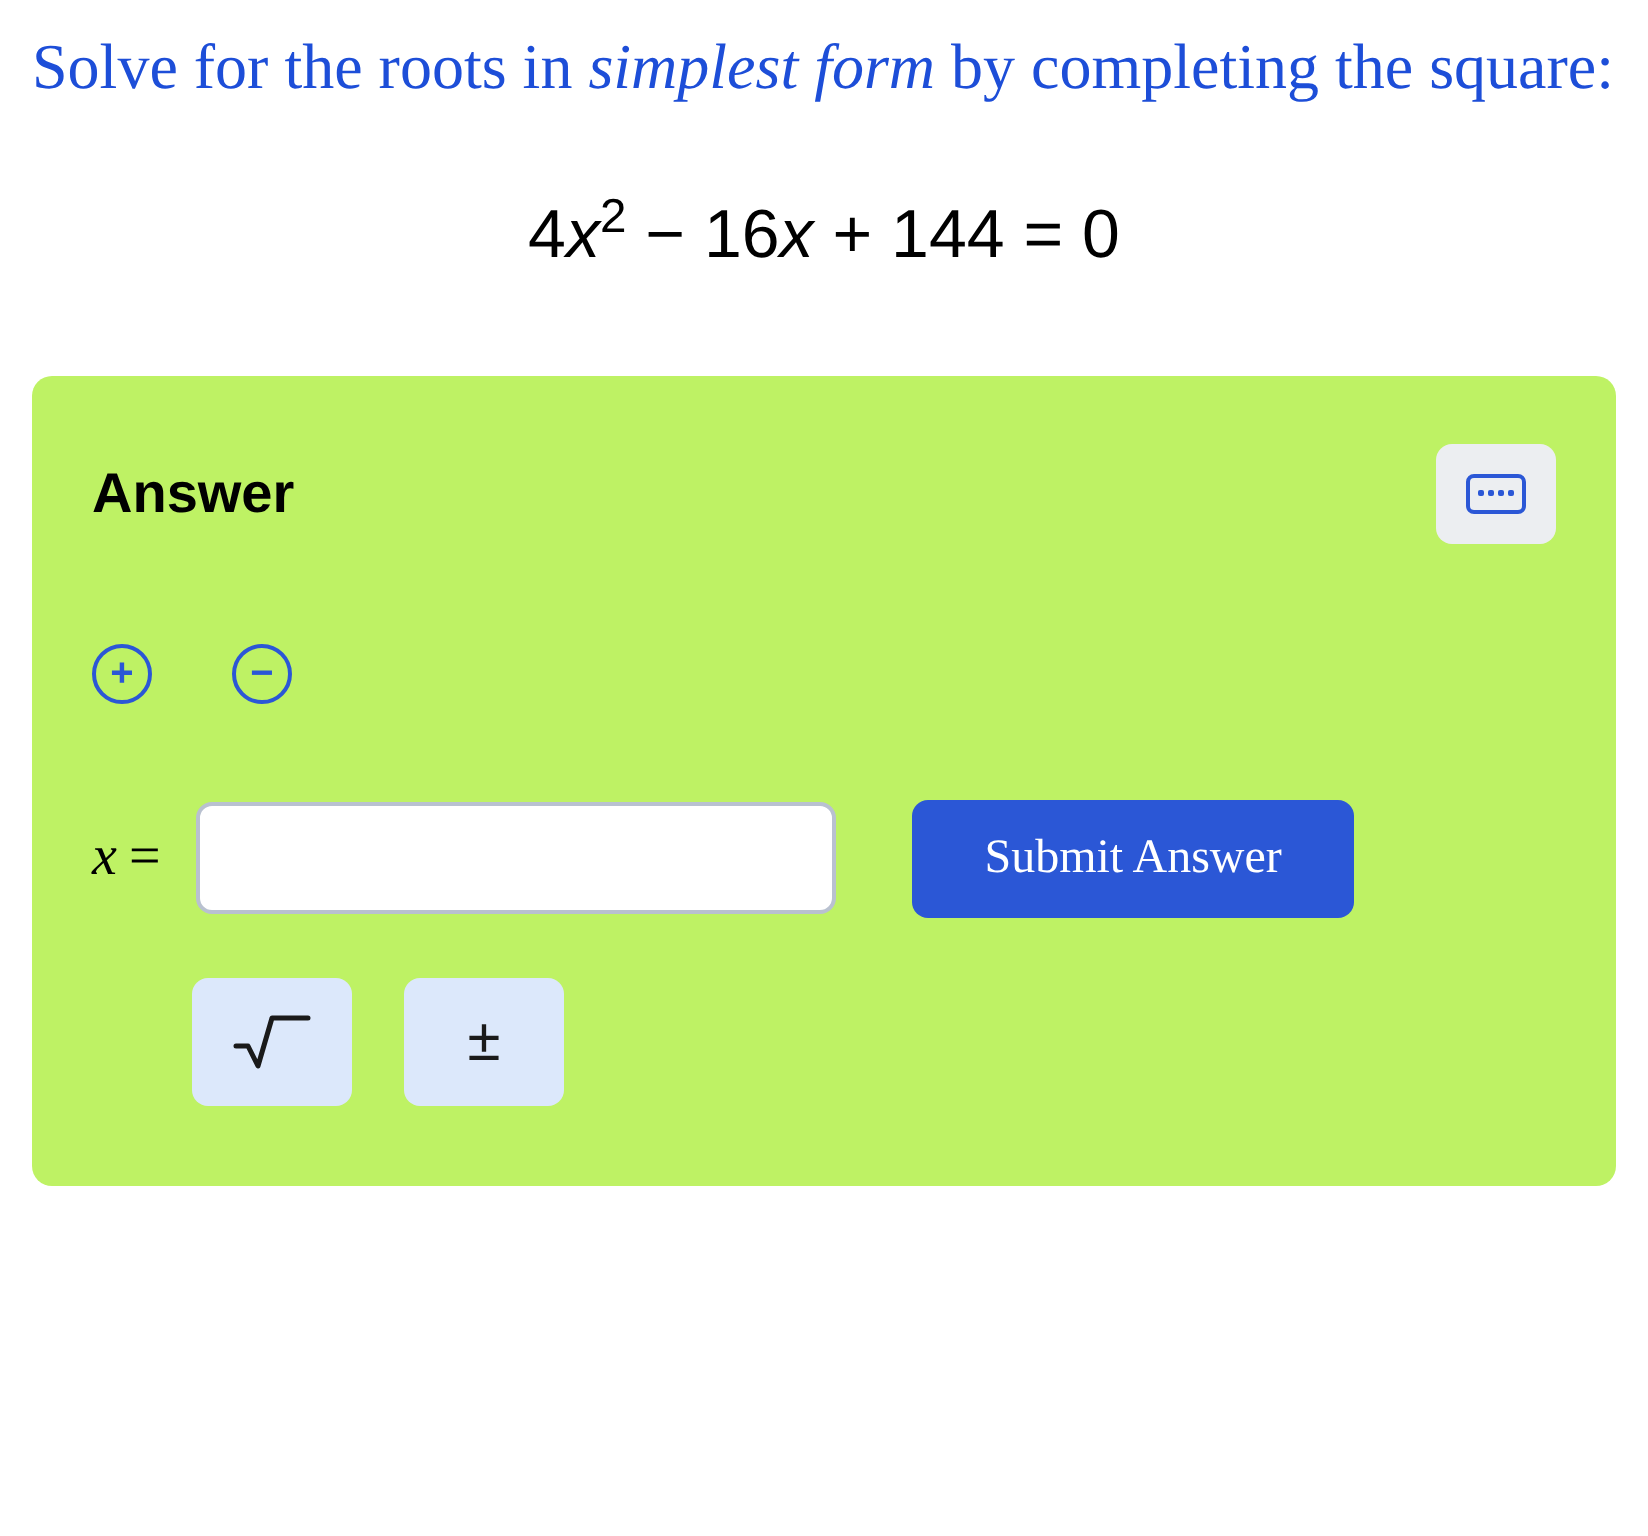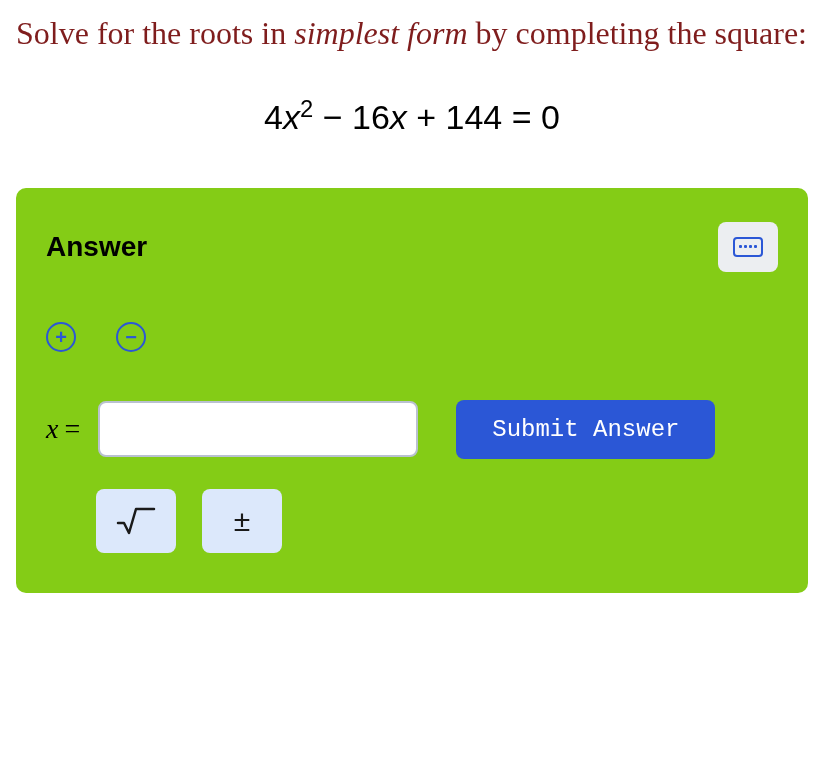--- a/index.html
+++ b/index.html
@@ -9,41 +9,41 @@
     }
     body {
       font-family: Georgia, 'Times New Roman', serif;
       background: #ffffff;
       padding: 12px 16px;
       width: 824px;
     }
     .question {
       font-size: 32px;
       line-height: 1.35;
-      color: #7f1d1d;
+      color: #1d4ed8;
       margin-bottom: 40px;
     }
     .question em {
       font-style: italic;
     }
     .equation {
       font-size: 34px;
       text-align: center;
       margin: 40px 0 50px;
       font-family: Liberation Sans, sans-serif;
     }
     .equation .var {
       font-style: italic;
     }
     .equation sup {
       font-size: 0.7em;
       vertical-align: super;
     }
     .answer-panel {
-      background: #84cc16;
+      background: #bef264;
       border-radius: 10px;
       padding: 34px 30px 40px;
     }
     .answer-header {
       display: flex;
       justify-content: space-between;
       align-items: center;
       margin-bottom: 50px;
     }
     .answer-title {
@@ -130,21 +130,21 @@
       padding: 0 12px;
       background: #fff;
       outline: none;
     }
     .submit-btn {
       background: #2b57d6;
       color: #fff;
       border: none;
       border-radius: 8px;
       font-size: 24px;
-      font-family: Liberation Mono, monospace;
+      font-family: Liberation Serif, serif;
       padding: 16px 36px;
       cursor: pointer;
       margin-left: 20px;
     }
     .symbol-row {
       display: flex;
       gap: 26px;
       margin-left: 50px;
     }
     .symbol-btn {

